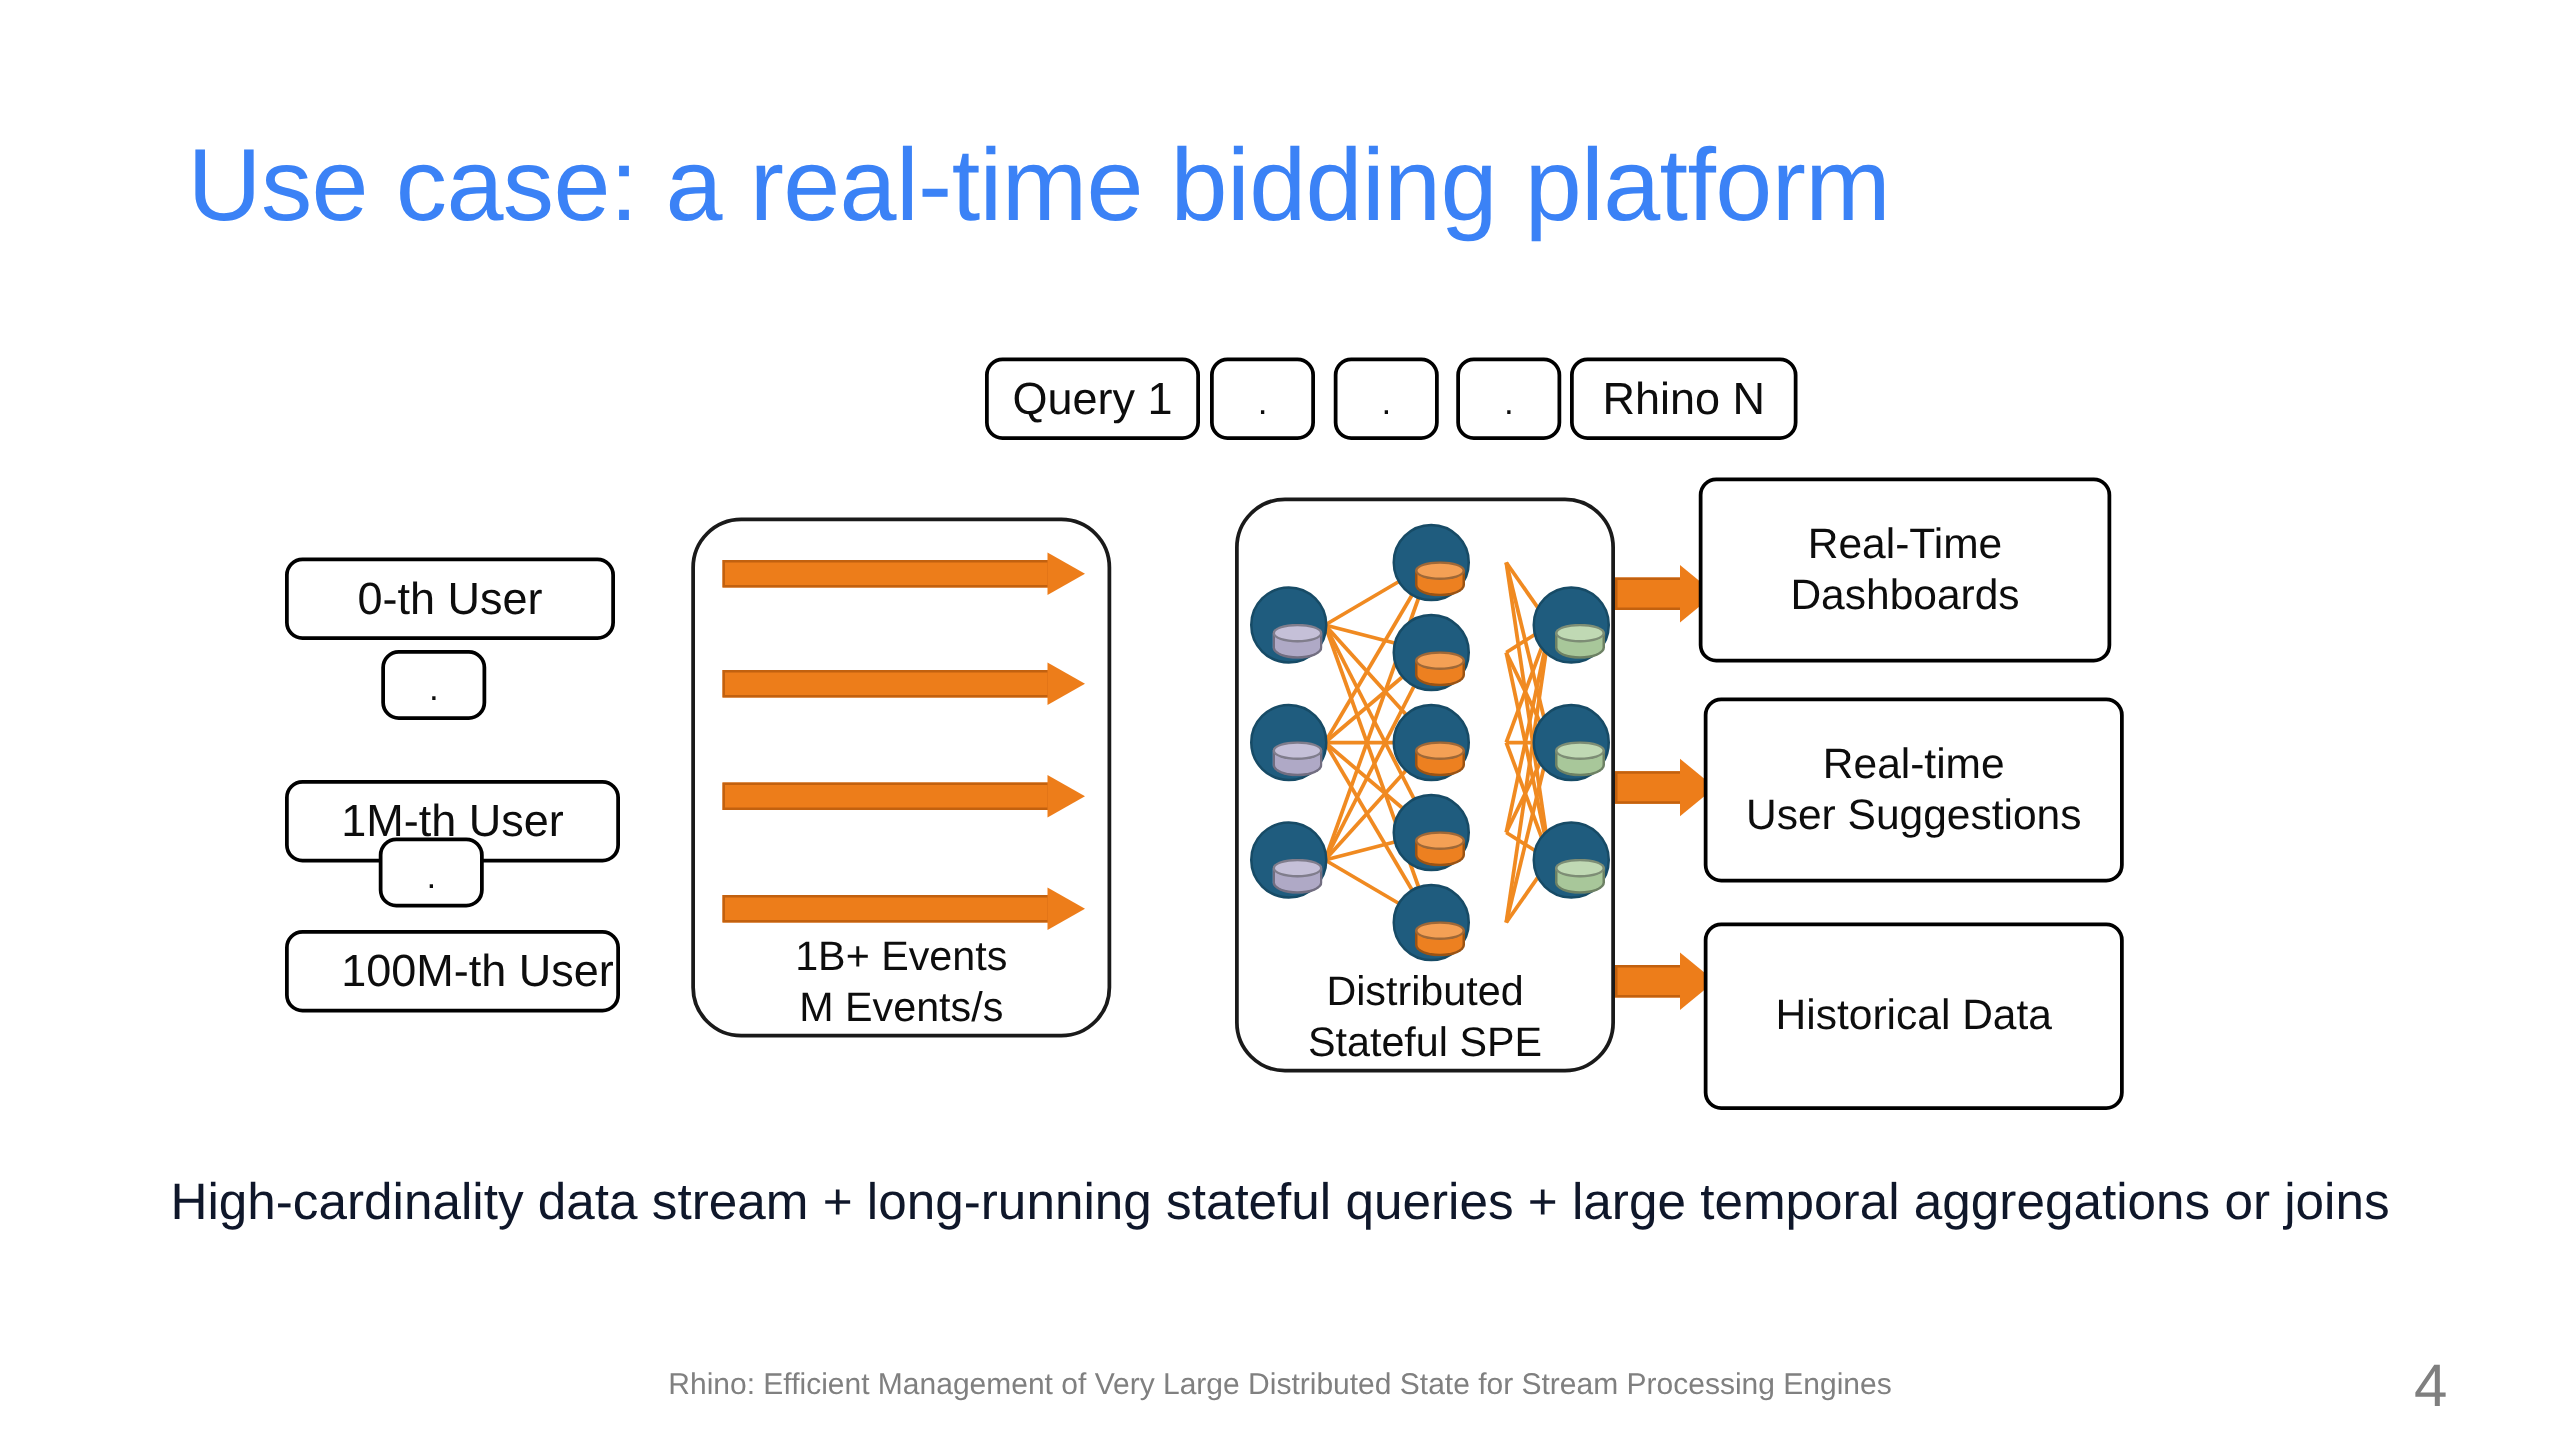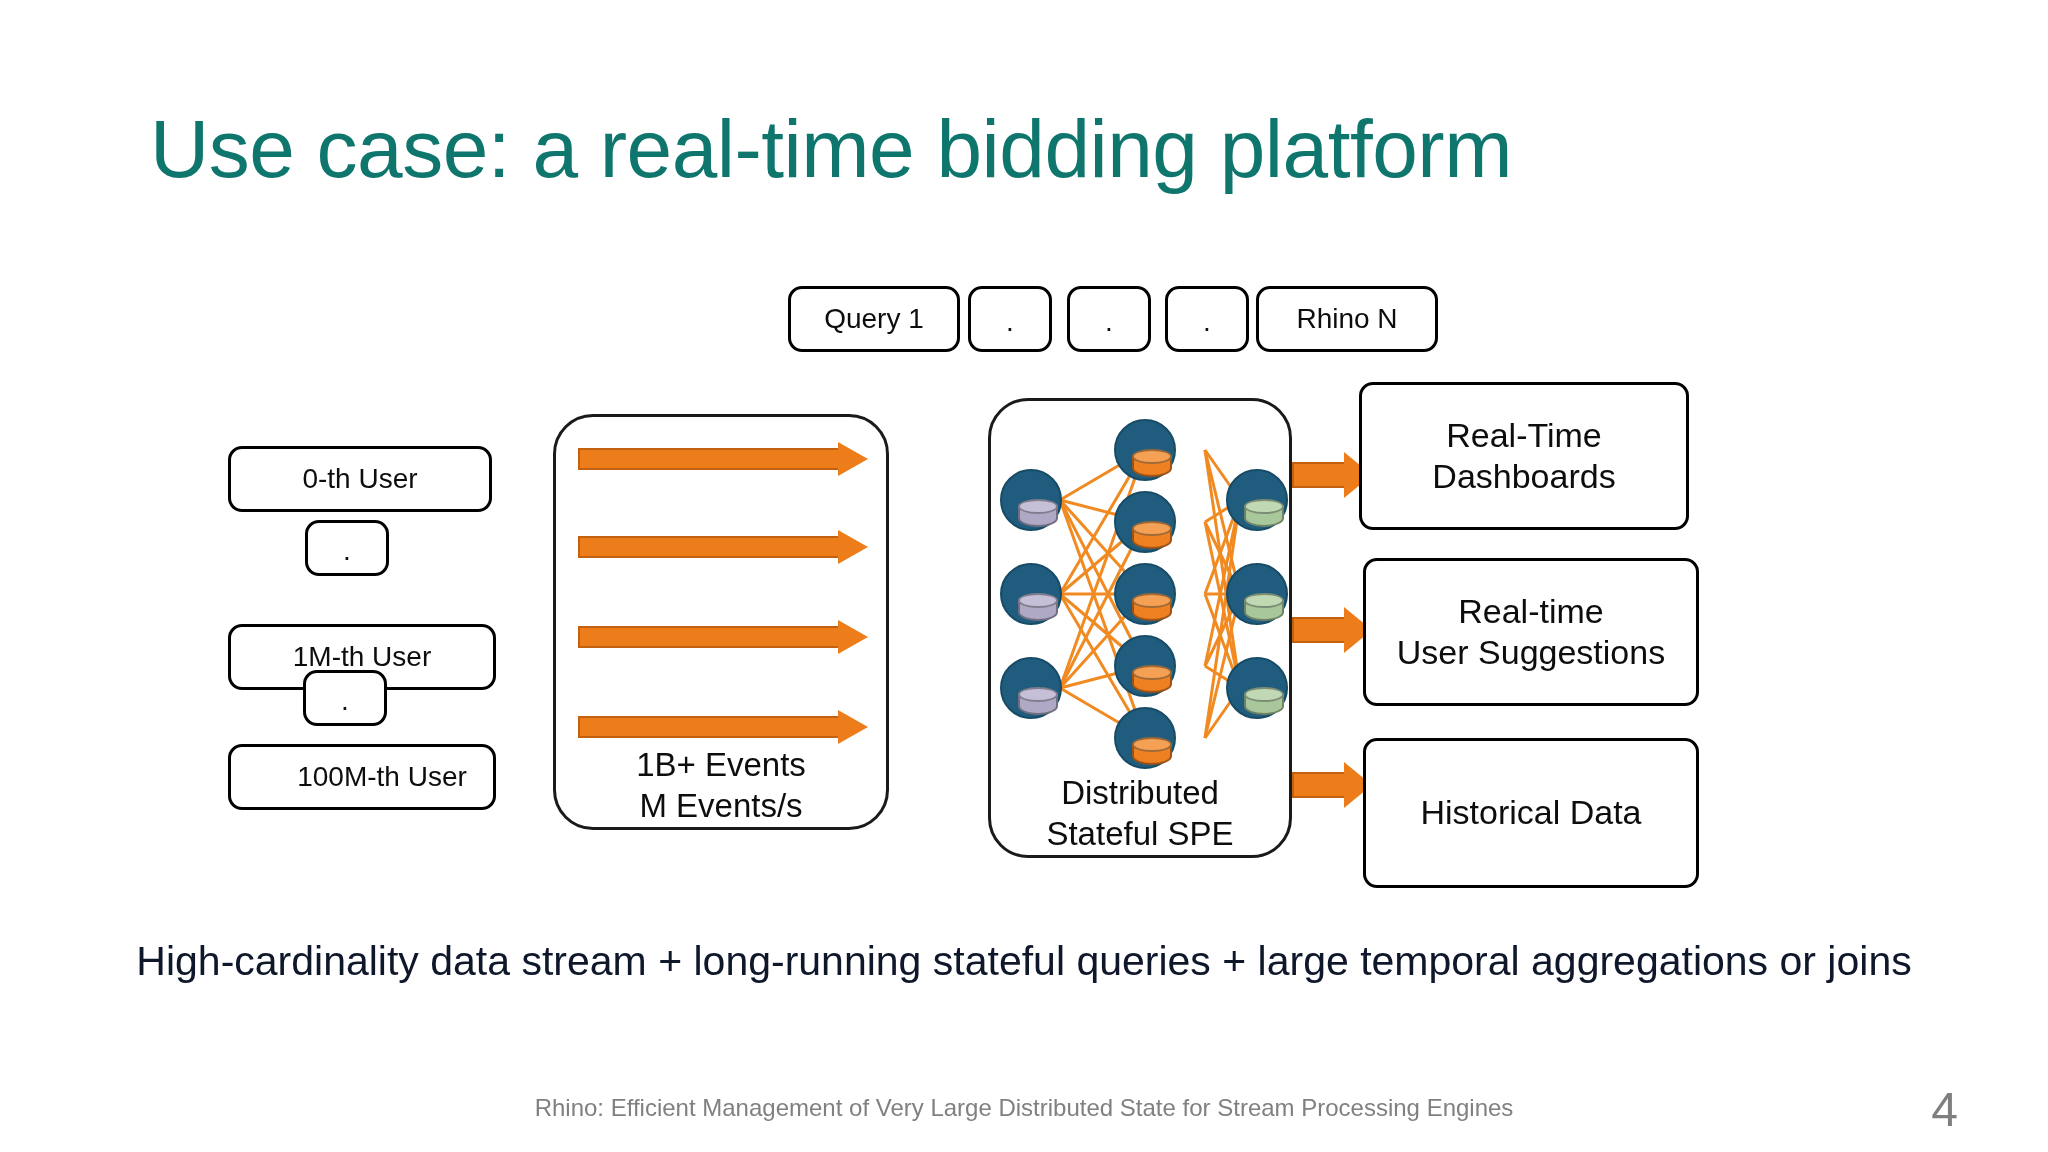--- a/index.html
+++ b/index.html
@@ -19,39 +19,39 @@
   
   #slide-title {
     position: absolute;
     left: 150px;
     top: 108px;
     font-size: 82px;
     font-weight: 400;
     letter-spacing: -0.5px;
     line-height: 1.0;
     white-space: nowrap;
-    color: #0f766e;
+    color: #3b82f6;
   }
 
   
   .rbox {
     position: absolute;
     box-sizing: border-box;
     background: #ffffff;
     border: 3px solid #000000;
     border-radius: 14px;
     display: flex;
     align-items: center;
     justify-content: center;
     text-align: center;
     font-size: 30px;
     line-height: 1.22;
     color: #0d0d0d;
   }
-  .rbox.big { font-size: 28px; text-align: right; }
+  .rbox.big { font-size: 36px; text-align: right; }
   .dotbox { font-size: 28px; padding-top: 6px; }
 
   
   #query-row { position: absolute; left: 0; top: 0; }
 
   
   .panel {
     position: absolute;
     box-sizing: border-box;
     background: #ffffff;

